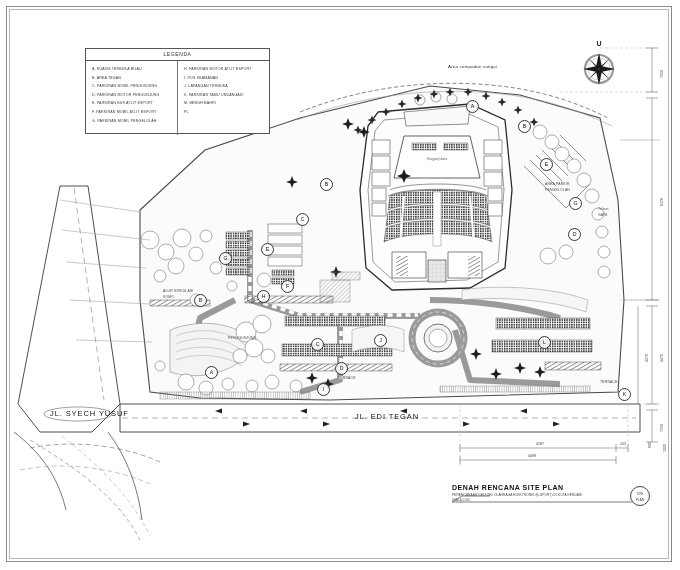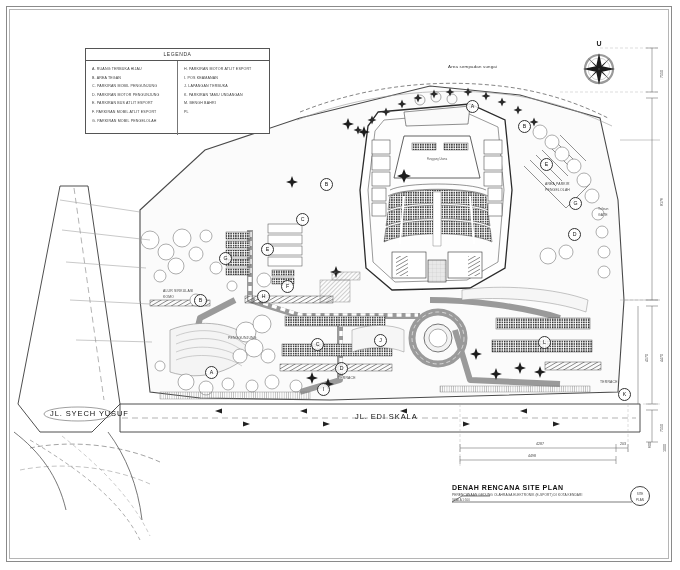--- a/index.html
+++ b/index.html
@@ -451,21 +451,21 @@
   <div class="marker" style="left:281px;top:280px;">F</div>
   <div class="marker" style="left:257px;top:290px;">H</div>
   <div class="marker" style="left:194px;top:294px;">B</div>
   <div class="marker" style="left:311px;top:338px;">C</div>
   <div class="marker" style="left:374px;top:334px;">J</div>
   <div class="marker" style="left:335px;top:362px;">D</div>
   <div class="marker" style="left:317px;top:383px;">I</div>
   <div class="marker" style="left:205px;top:366px;">A</div>
 
   <div class="street" style="left:50px;top:409px;">JL. SYECH YUSUF</div>
-  <div class="street" style="left:355px;top:412px;">JL. EDI SKALA</div>
+  <div class="street" style="left:355px;top:412px;">JL. EDI TEGAN</div>
 
   <div class="dim vert" style="left:660px;top:78px;">7550</div>
   <div class="dim vert" style="left:660px;top:206px;">8176</div>
   <div class="dim vert" style="left:660px;top:362px;">4470</div>
   <div class="dim vert" style="left:645px;top:362px;">4570</div>
   <div class="dim vert" style="left:660px;top:432px;">7550</div>
   <div class="dim vert" style="left:648px;top:448px;">600</div>
   <div class="dim vert" style="left:663px;top:452px;">1000</div>
 
   <div class="dim" style="left:536px;top:442px;">4287</div>

